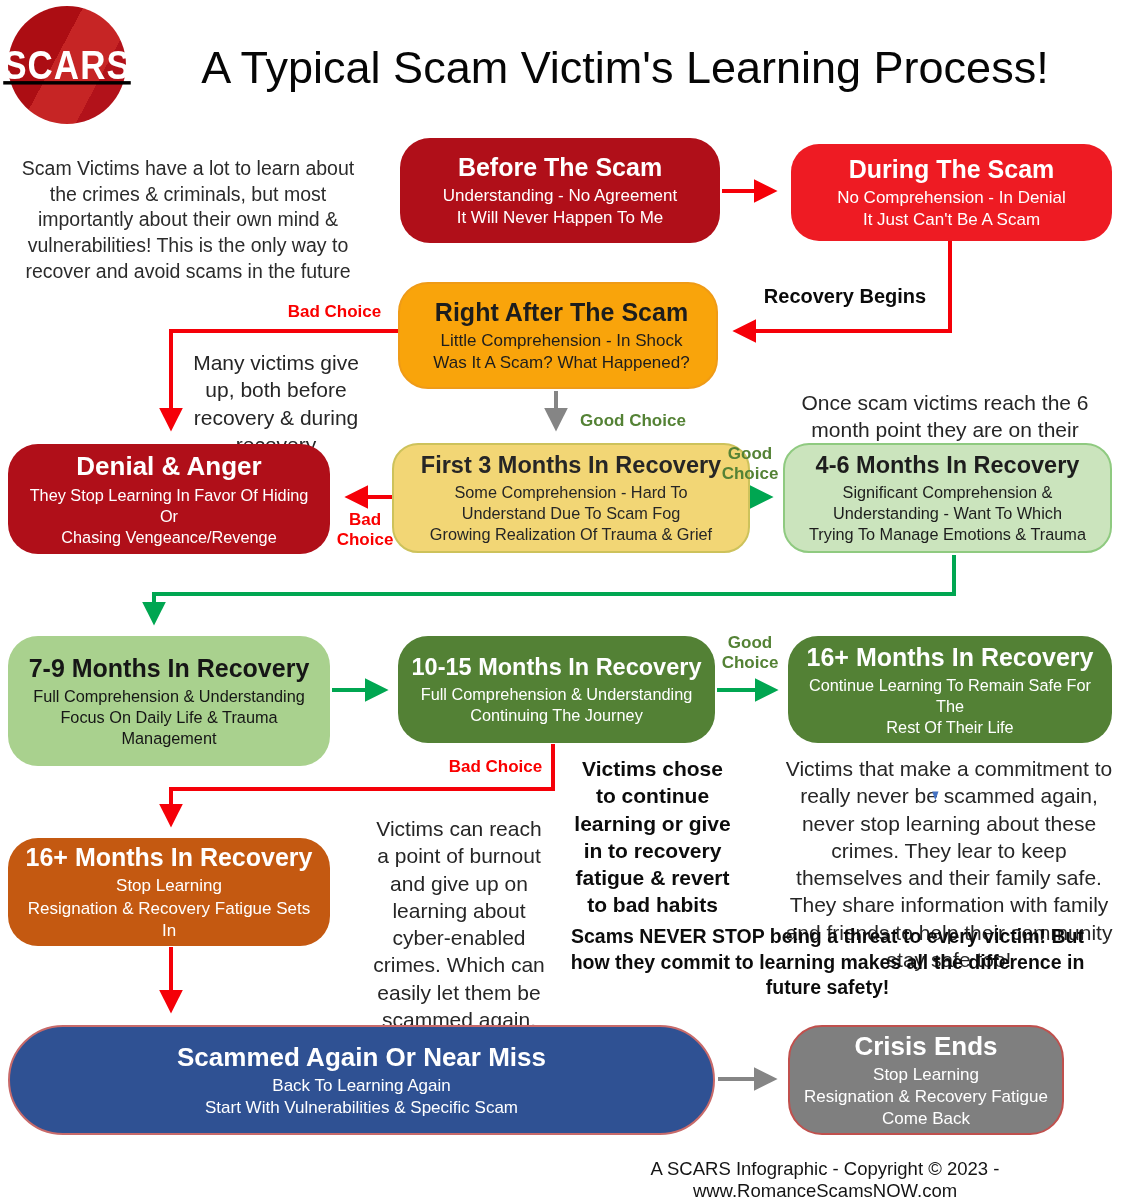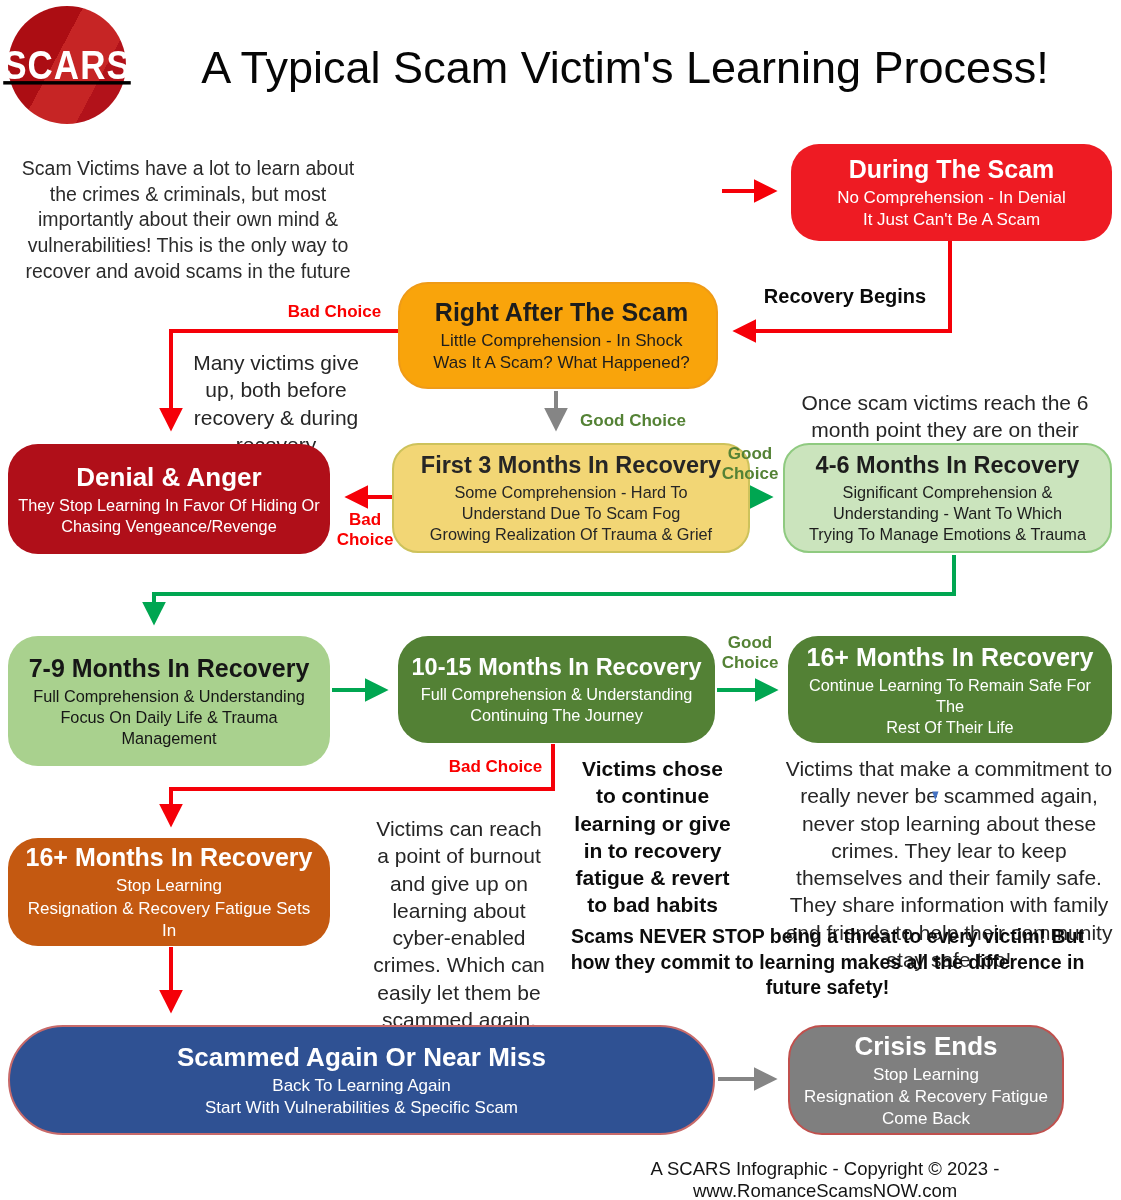--- a/index.html
+++ b/index.html
@@ -96,40 +96,45 @@
     <path d="M332 690 L383 690" stroke="#00a651" stroke-width="4" fill="none" marker-end="url(#mg)"></path>
     <path d="M717 690 L773 690" stroke="#00a651" stroke-width="4" fill="none" marker-end="url(#mg)"></path>
   </svg>
 
   <div class="abs" id="logo">
     <span>SCARS</span>
   </div>
   <div class="abs" id="page-title">A Typical Scam Victim's Learning Process!</div>
   <div class="abs" id="intro">Scam Victims have a lot to learn about the crimes &amp; criminals, but most importantly about their own mind &amp; vulnerabilities! This is the only way to recover and avoid scams in the future</div>
 
+  <div class="abs box c-darkred" style="left:400px;top:138px;width:320px;height:105px;">
+    <div class="t">Before The Scam</div>
+    <div class="l">Understanding - No Agreement</div>
+    <div class="l">It Will Never Happen To Me</div>
+  </div>
   <div class="abs box c-red" style="left:791px;top:144px;width:321px;height:97px;">
     <div class="t">During The Scam</div>
     <div class="l">No Comprehension - In Denial</div>
     <div class="l">It Just Can't Be A Scam</div>
   </div>
 
   <div class="abs lbl lbl-black" style="left:755px;top:285px;width:180px;">Recovery Begins</div>
   <div class="abs lbl lbl-red" style="left:287px;top:302px;width:95px;">Bad Choice</div>
 
   <div class="abs box c-gold" style="left:398px;top:282px;width:320px;height:107px;">
     <div class="t">Right After The Scam</div>
     <div class="l">Little Comprehension - In Shock</div>
     <div class="l">Was It A Scam? What Happened?</div>
   </div>
 
   <div class="abs note" style="left:186px;top:349px;width:180px;">Many victims give up, both before recovery &amp; during recovery</div>
   <div class="abs lbl lbl-green" style="left:578px;top:411px;width:110px;">Good Choice</div>
   <div class="abs note" style="left:795px;top:389px;width:300px;">Once scam victims reach the 6 month point they are on their way</div>
 
-  <div class="abs box c-darkred" style="left:8px;top:444px;width:322px;height:110px;padding:6px 9px;">
+  <div class="abs box c-darkred" style="left:8px;top:444px;width:322px;height:110px;padding:6px 20px;">
     <div class="t t26">Denial &amp; Anger</div>
     <div class="l l16">They Stop Learning In Favor Of Hiding Or</div>
     <div class="l l16">Chasing Vengeance/Revenge</div>
   </div>
   <div class="abs box c-lightgold" style="left:392px;top:443px;width:358px;height:110px;text-align:center;">
     <div class="t t24">First 3 Months In Recovery</div>
     <div class="l l16">Some Comprehension - Hard To</div>
     <div class="l l16">Understand Due To Scam Fog</div>
     <div class="l l16">Growing Realization Of Trauma &amp; Grief</div>
   </div>

